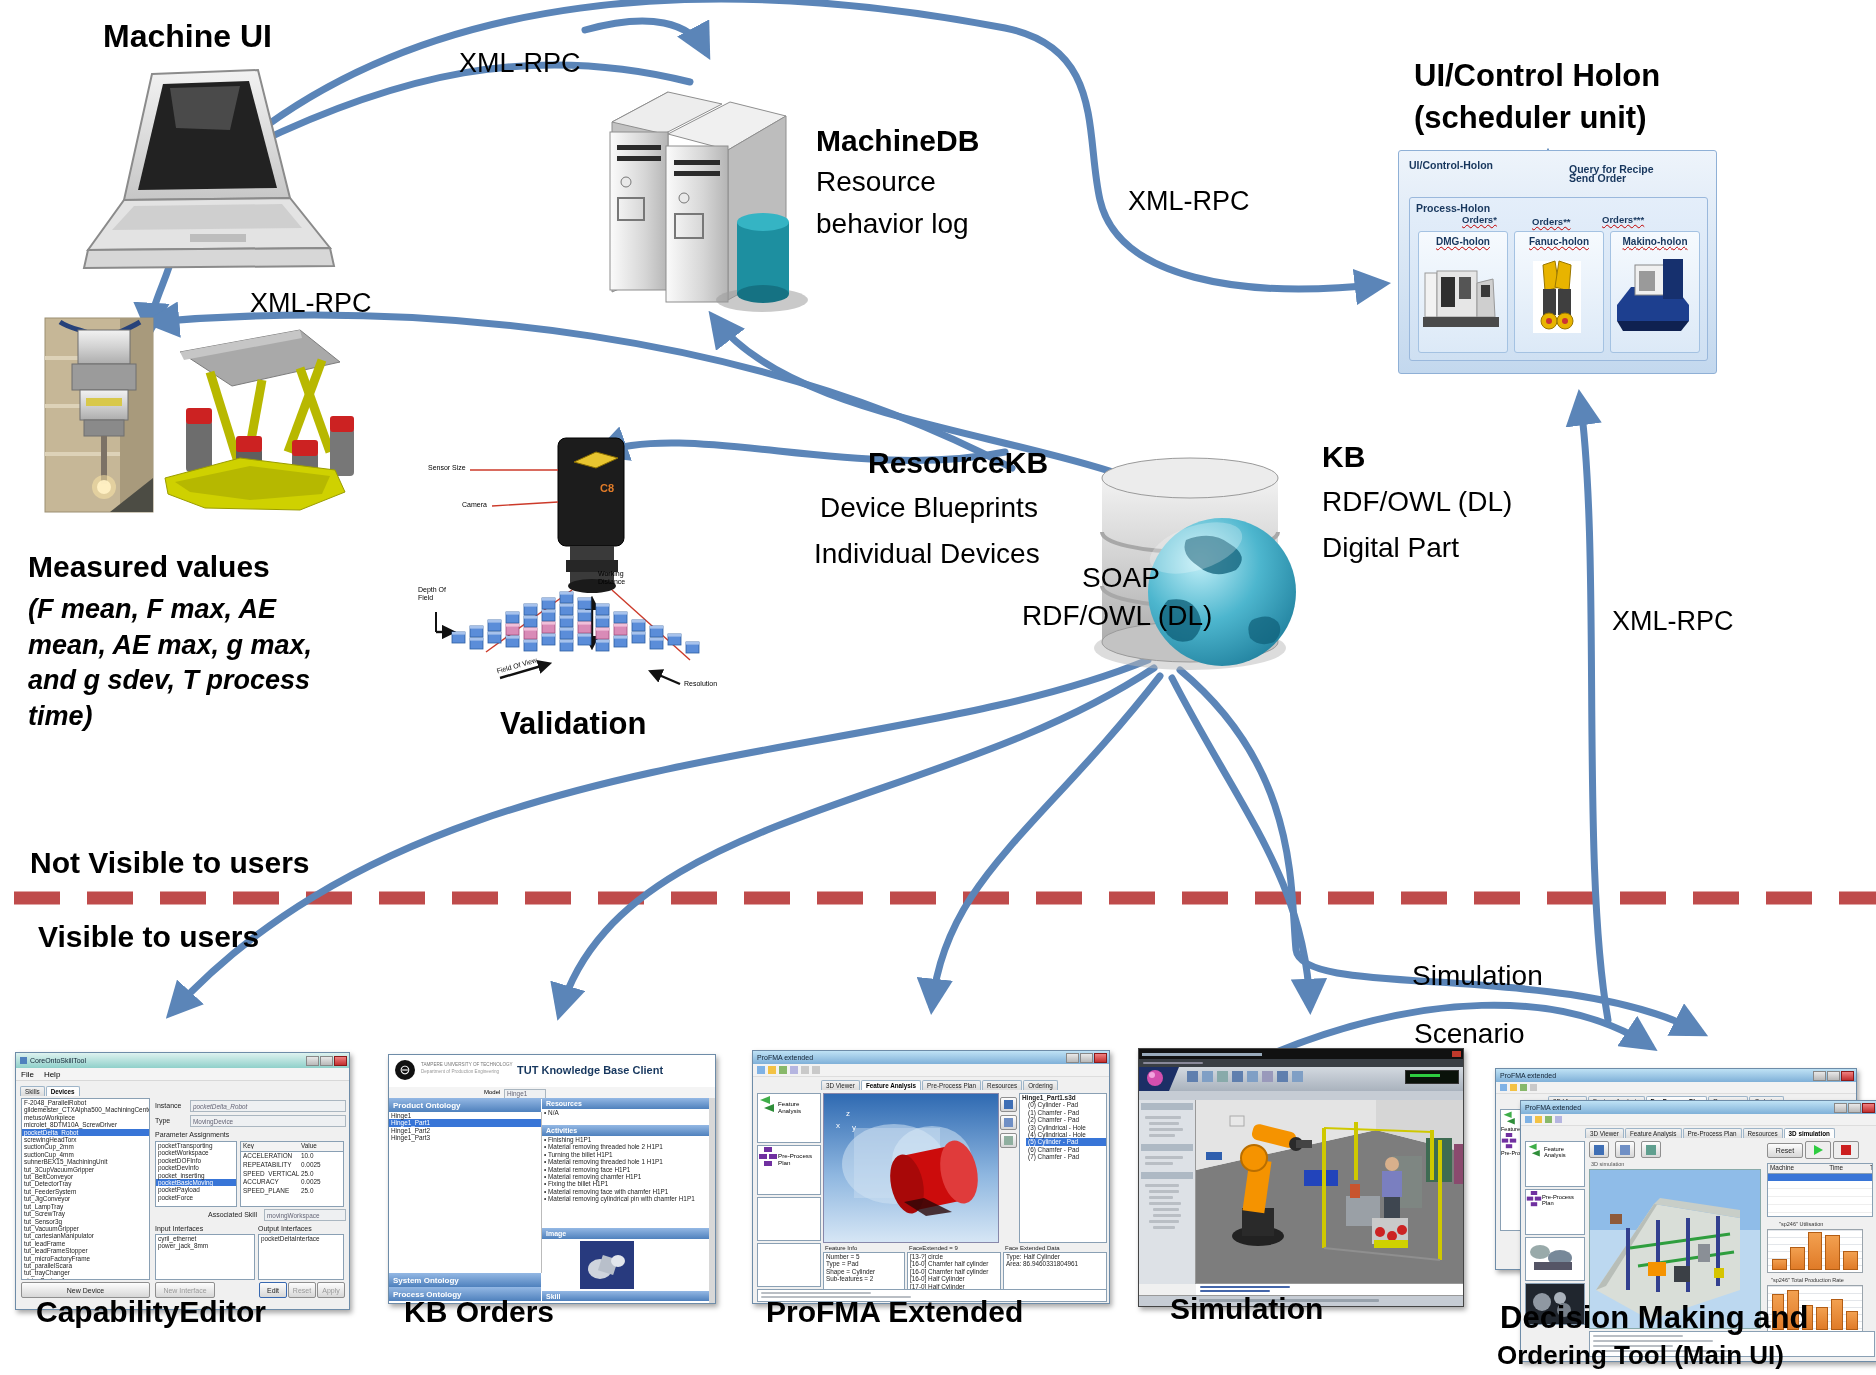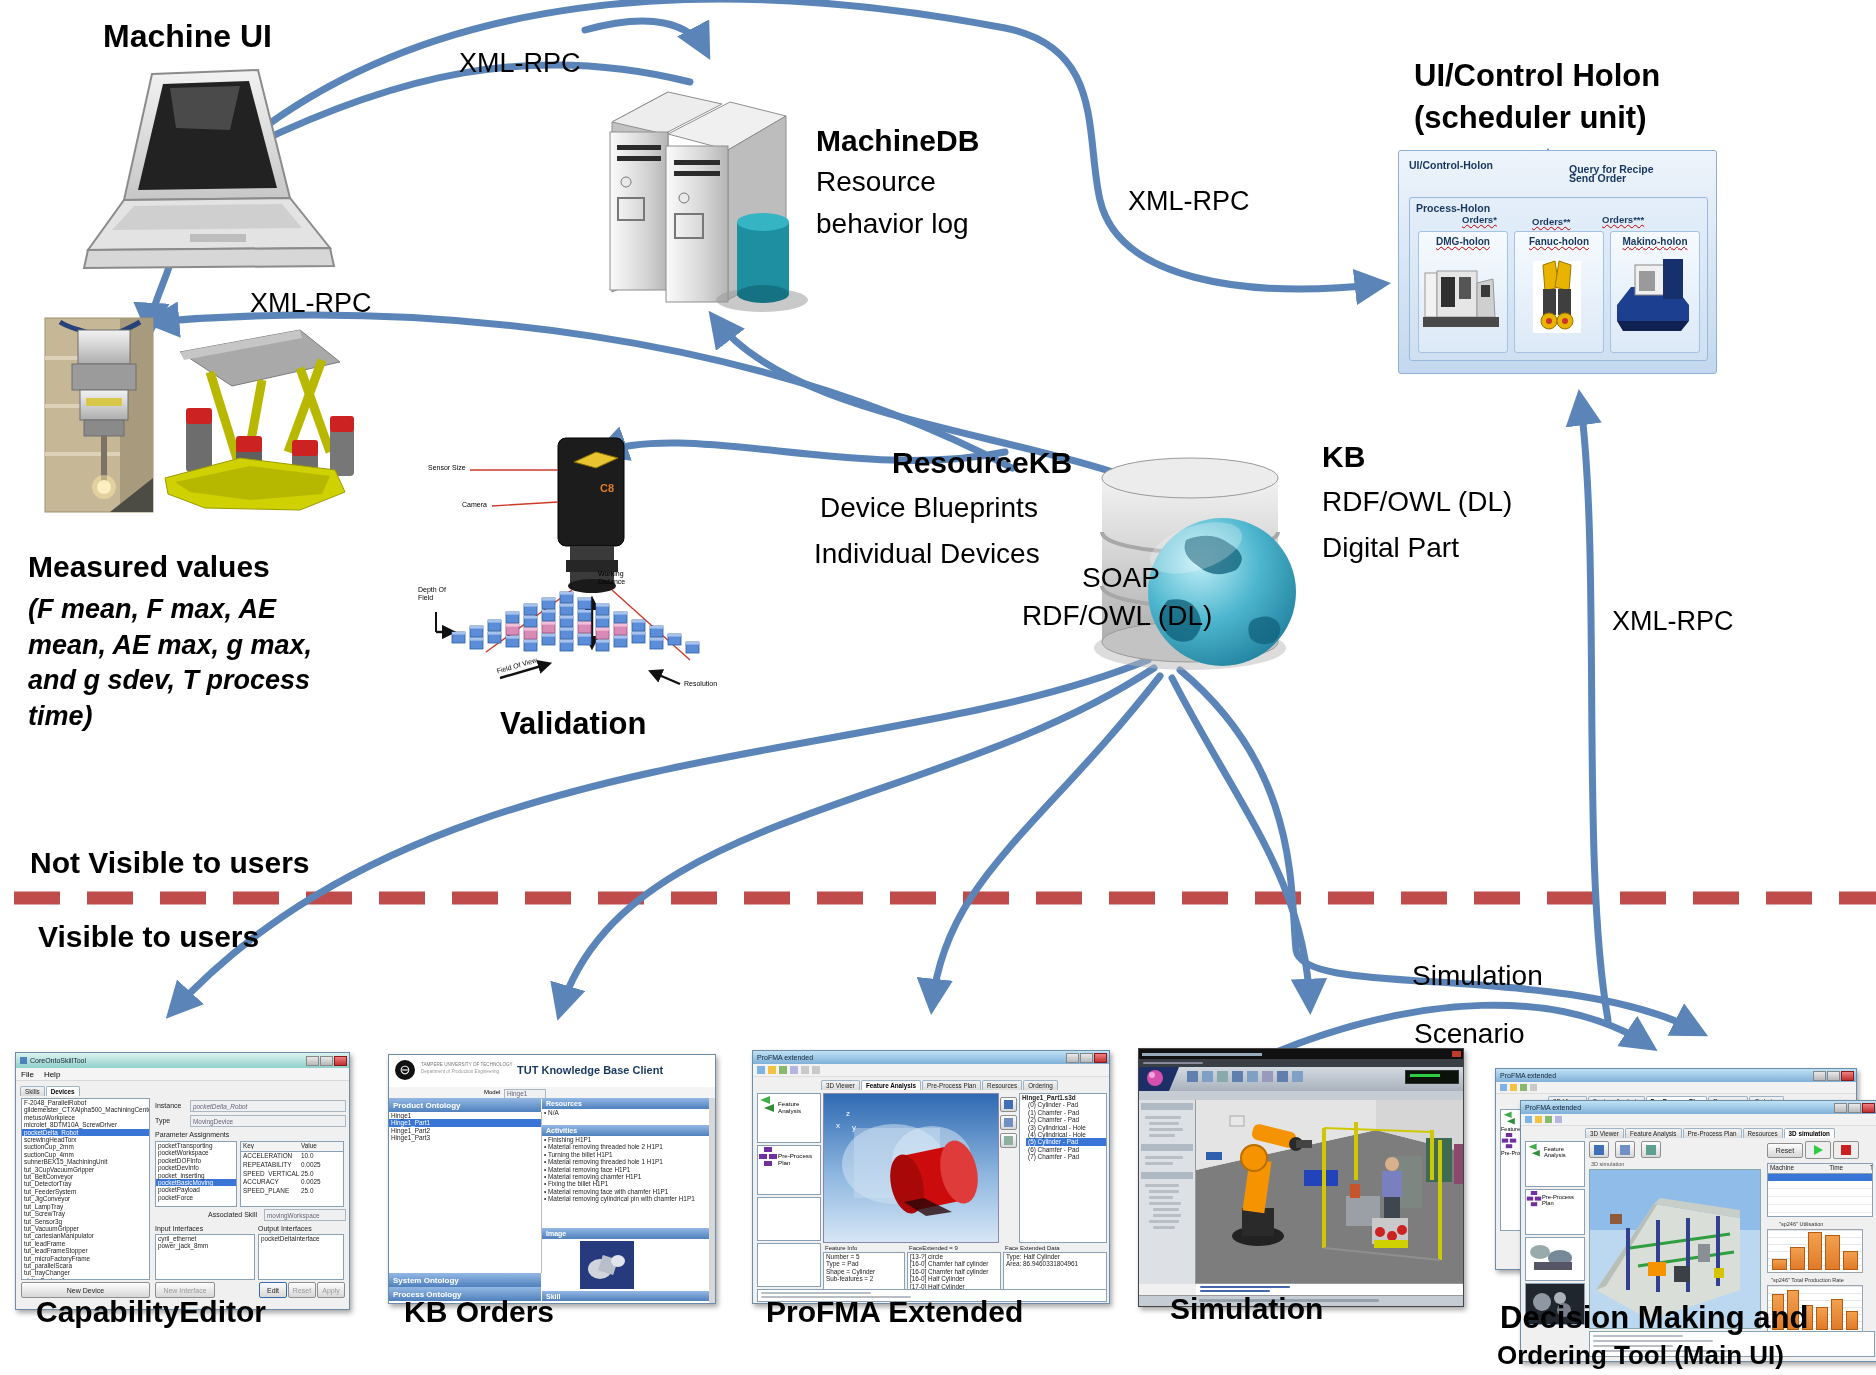--- a/index.html
+++ b/index.html
@@ -298,21 +298,21 @@
 <div class="lbl sub" style="left:816px;top:208px">behavior log</div>
 
 <div class="lbl h1b" style="left:1414px;top:58px">UI/Control Holon</div>
 <div class="lbl h1b" style="left:1414px;top:100px">(scheduler unit)</div>
 
 <div class="lbl h1" style="left:28px;top:550px">Measured values</div>
 <div class="lbl it" style="left:28px;top:592px;width:320px">(F mean, F max, AE mean, AE max, g max, and g sdev, T process time)</div>
 
 <div class="lbl h1b" style="left:500px;top:706px">Validation</div>
 
-<div class="lbl h1" style="left:892px;top:446px">ResourceKB</div>
+<div class="lbl h1" style="left:868px;top:446px">ResourceKB</div>
 <div class="lbl sub" style="left:820px;top:492px">Device Blueprints</div>
 <div class="lbl sub" style="left:814px;top:538px">Individual Devices</div>
 
 <div class="lbl h1" style="left:1322px;top:440px">KB</div>
 <div class="lbl sub" style="left:1322px;top:486px">RDF/OWL (DL)</div>
 <div class="lbl sub" style="left:1322px;top:532px">Digital Part</div>
 
 <div class="lbl sub" style="left:1082px;top:562px">SOAP</div>
 <div class="lbl sub" style="left:1022px;top:600px">RDF/OWL (DL)</div>
 

